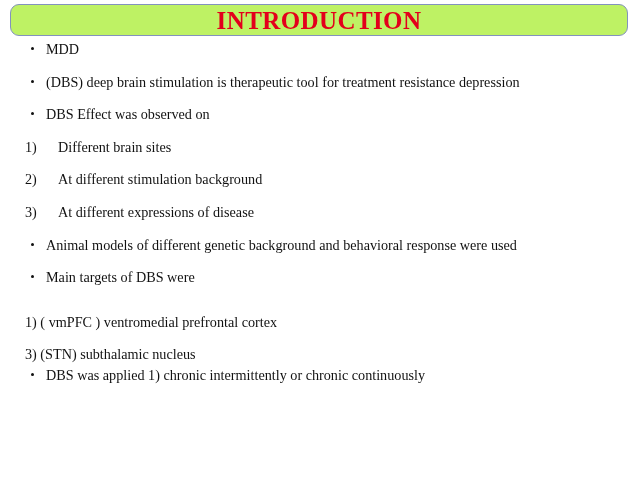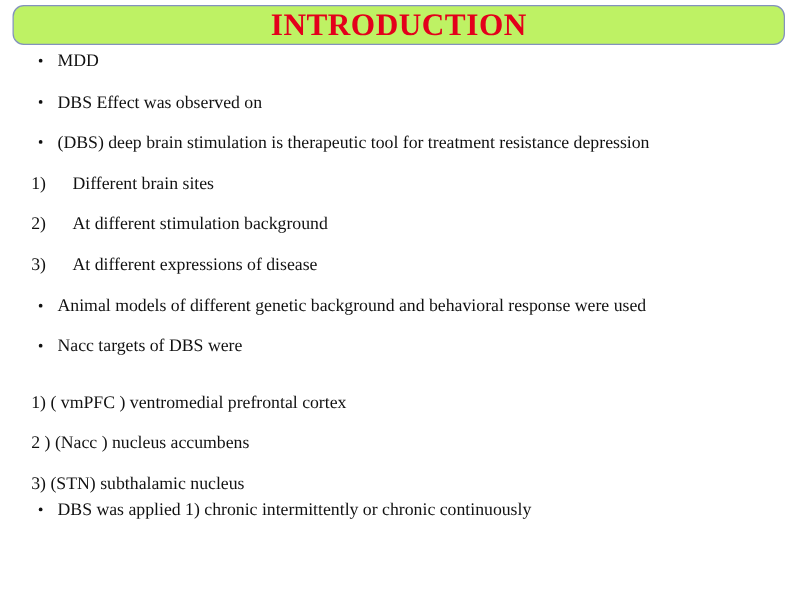--- a/index.html
+++ b/index.html
@@ -101,51 +101,48 @@
     <div id="title-text">INTRODUCTION</div>
   </div>
 
   <div id="body-list">
       <div class="line bullet">
         <span class="dot"></span>
         <span class="txt">MDD</span>
       </div>
       <div class="line bullet">
         <span class="dot"></span>
-        <span class="txt">DBS Effect was observed on</span>
+        <span class="txt">(DBS) deep brain stimulation is therapeutic tool for treatment resistance depression</span>
       </div>
       <div class="line bullet">
         <span class="dot"></span>
-        <span class="txt">(DBS) deep brain stimulation is therapeutic tool for treatment resistance depression</span>
+        <span class="txt">DBS Effect was observed on</span>
       </div>
       <div class="line numbered">
         <span class="num">1)</span>
         <span class="txt">Different brain sites</span>
       </div>
       <div class="line numbered">
         <span class="num">2)</span>
         <span class="txt">At different stimulation background</span>
       </div>
       <div class="line numbered">
         <span class="num">3)</span>
         <span class="txt">At different expressions of disease</span>
       </div>
       <div class="line bullet">
         <span class="dot"></span>
         <span class="txt">Animal models of different genetic background and behavioral response were used</span>
       </div>
       <div class="line bullet">
         <span class="dot"></span>
-        <span class="txt">Nacc targets of DBS were</span>
+        <span class="txt">Main targets of DBS were</span>
       </div>
       <div class="line plain">
         <span class="txt">1) ( vmPFC ) ventromedial prefrontal cortex</span>
-      </div>
-      <div class="line plain">
-        <span class="txt">2 ) (Nacc ) nucleus accumbens</span>
       </div>
       <div class="line plain">
         <span class="txt">3) (STN) subthalamic nucleus</span>
       </div>
       <div class="line bullet">
         <span class="dot"></span>
         <span class="txt">DBS was applied 1) chronic intermittently or chronic continuously</span>
       </div>
     </div>
 

